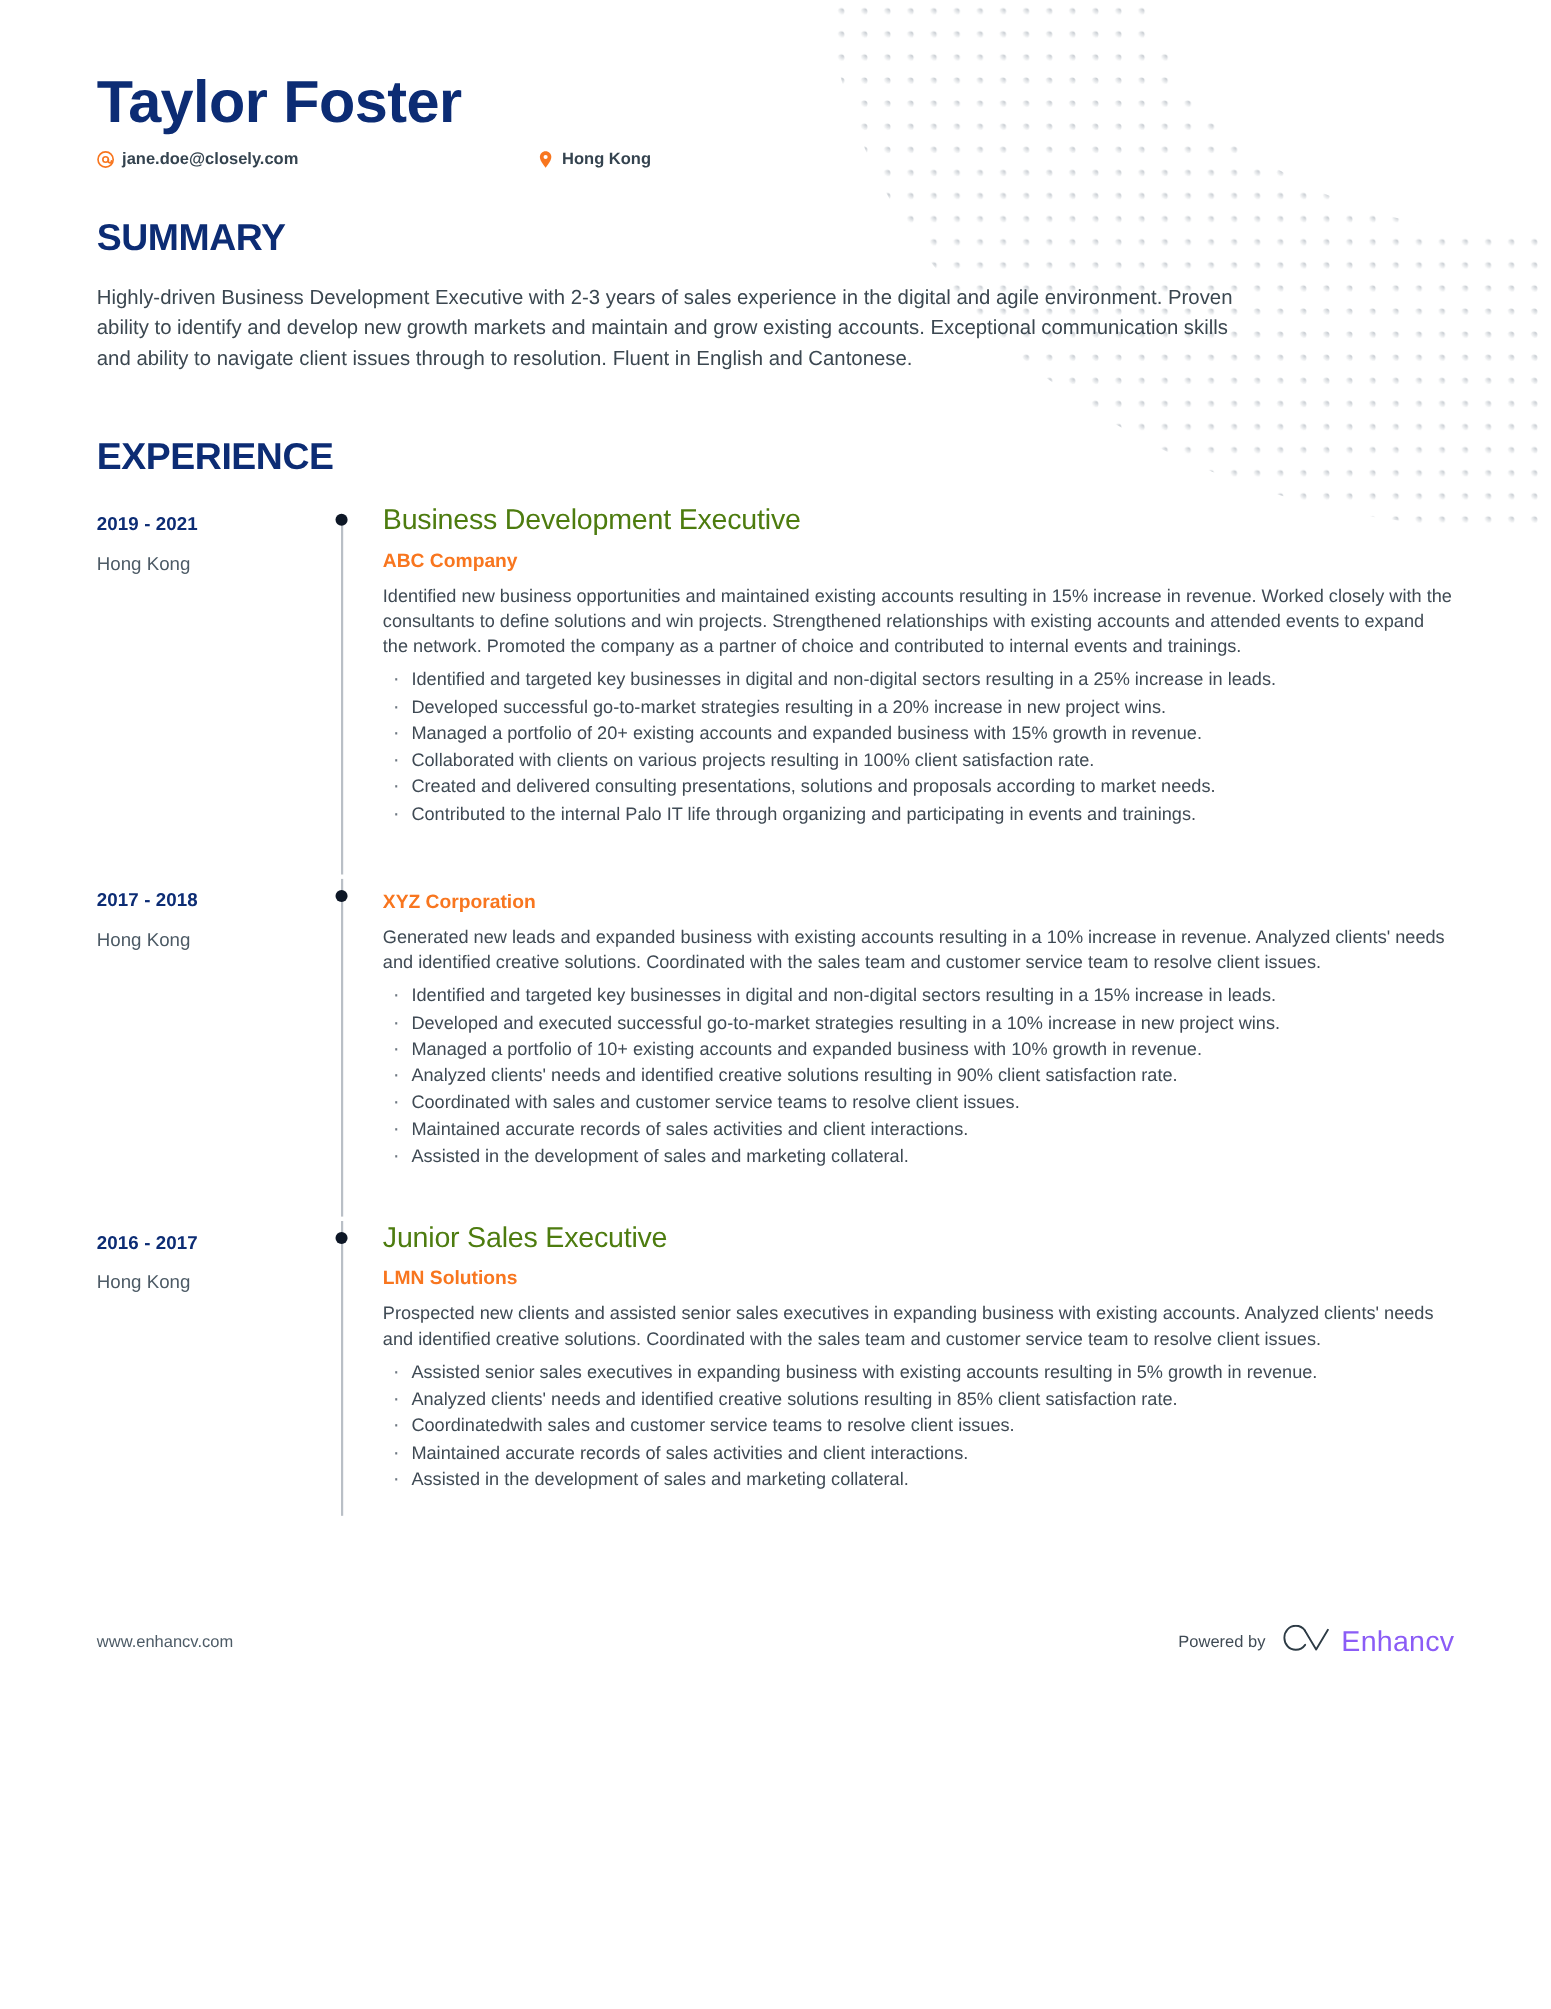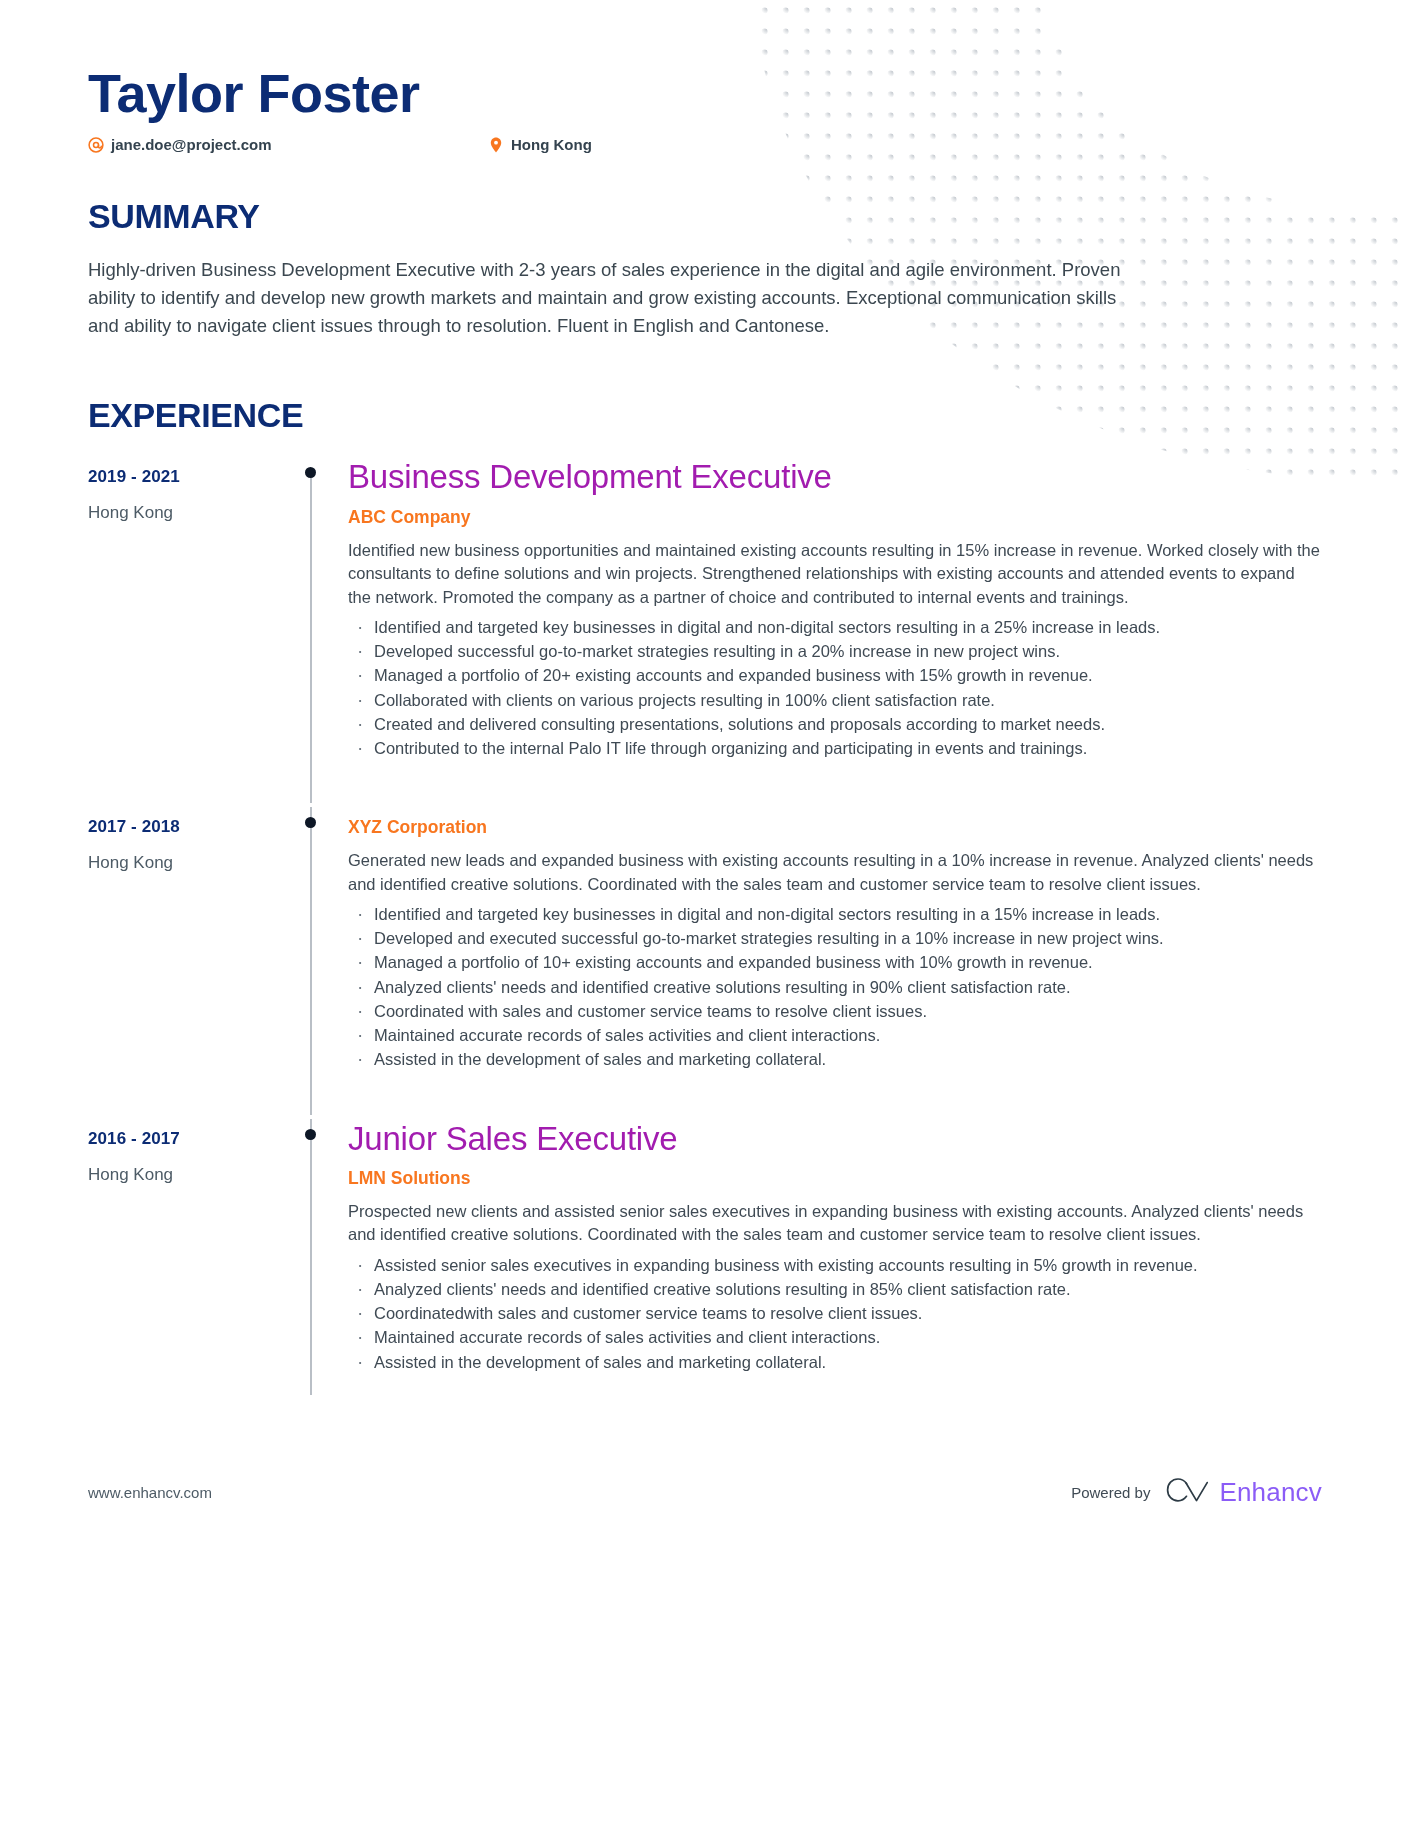--- a/index.html
+++ b/index.html
@@ -144,22 +144,22 @@
   }
   .exp-entry:first-child .rail-line { top: 14px; }
   .exp-entry:last-child .rail-line { bottom: 22px; }
 
   .exp-right {
     flex: 1 1 auto;
     padding-left: 10px;
     padding-bottom: 42px;
   }
   .exp-title {
-    font-size: 33px;
-    color: #a21caf;
+    font-size: 26px;
+    color: #4d7c0f;
     line-height: 1.2;
     letter-spacing: -0.2px;
   }
   .exp-company {
     font-size: 17.5px;
     font-weight: bold;
     color: #f8761f;
     margin-top: 10px;
   }
   .exp-desc {
@@ -263,21 +263,21 @@
 
       <div class="contact-row">
         <div class="contact-item email">
           <span class="contact-ico">
             <svg width="16" height="16" viewBox="0 0 16 16" fill="none" xmlns="http://www.w3.org/2000/svg">
               <circle cx="8" cy="8" r="6.9" stroke="#f8761f" stroke-width="1.5"></circle>
               <circle cx="8" cy="8" r="2.5" stroke="#f8761f" stroke-width="1.5"></circle>
               <path d="M10.5 8v1.6c0 1 .6 1.5 1.4 1.5.9 0 1.4-.7 1.4-1.8" stroke="#f8761f" stroke-width="1.5" stroke-linecap="round"></path>
             </svg>
           </span>
-          <span>jane.doe@project.com</span>
+          <span>jane.doe@closely.com</span>
         </div>
 
         <div class="contact-item">
           <span class="contact-ico">
             <svg width="12" height="16" viewBox="0 0 12 16" xmlns="http://www.w3.org/2000/svg">
               <path d="M6 0.6C3 .6.8 2.9.8 5.8c0 3.6 4.3 8.6 5.2 9.6.9-1 5.2-6 5.2-9.6C11.2 2.9 9 .6 6 .6z" fill="#f8761f"></path>
               <circle cx="6" cy="5.7" r="1.9" fill="#ffffff"></circle>
             </svg>
           </span>
           <span>Hong Kong</span>

